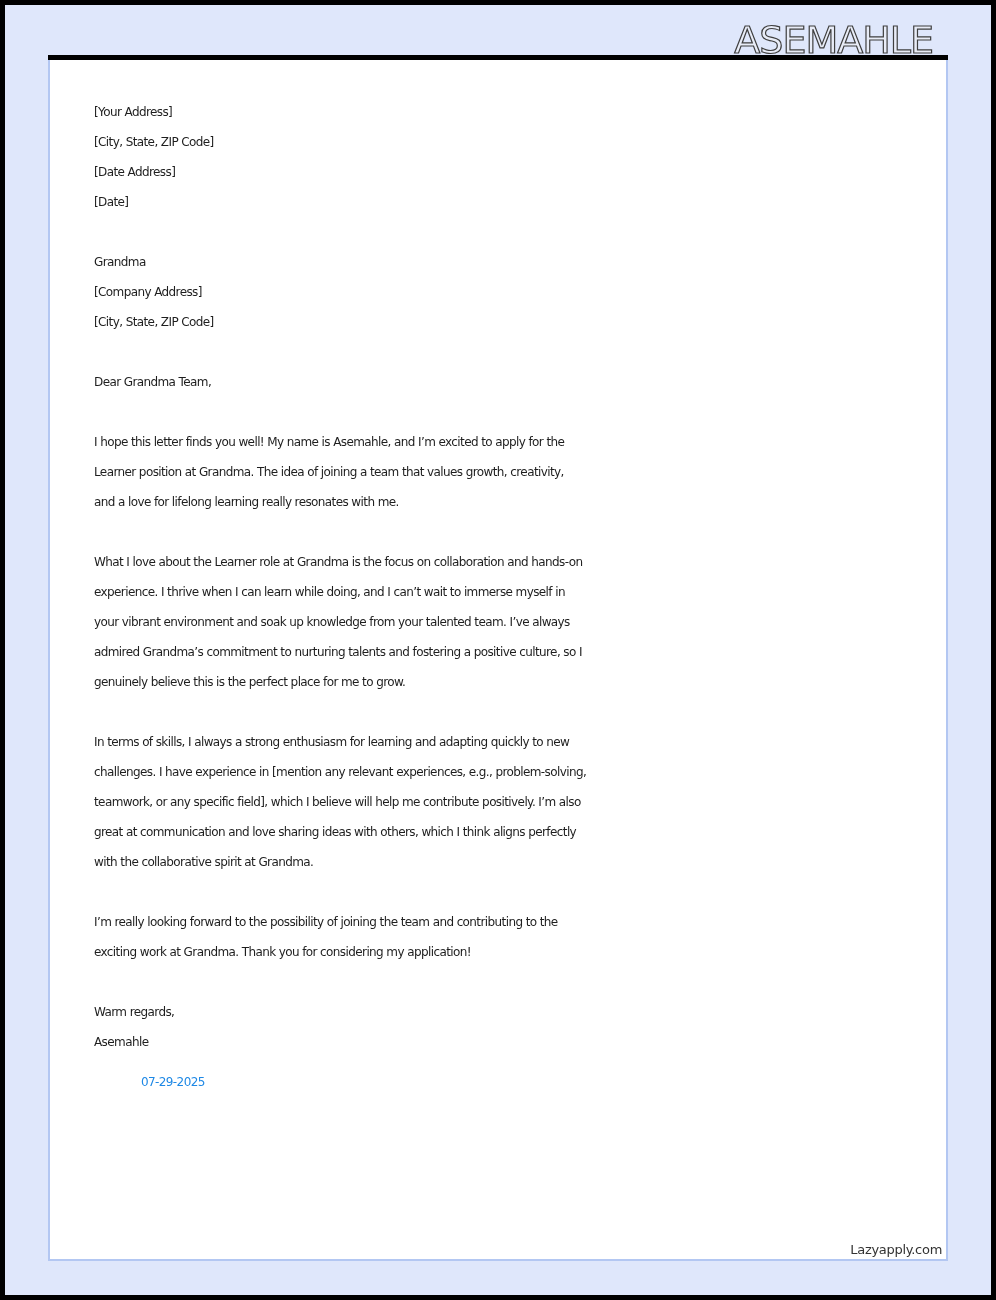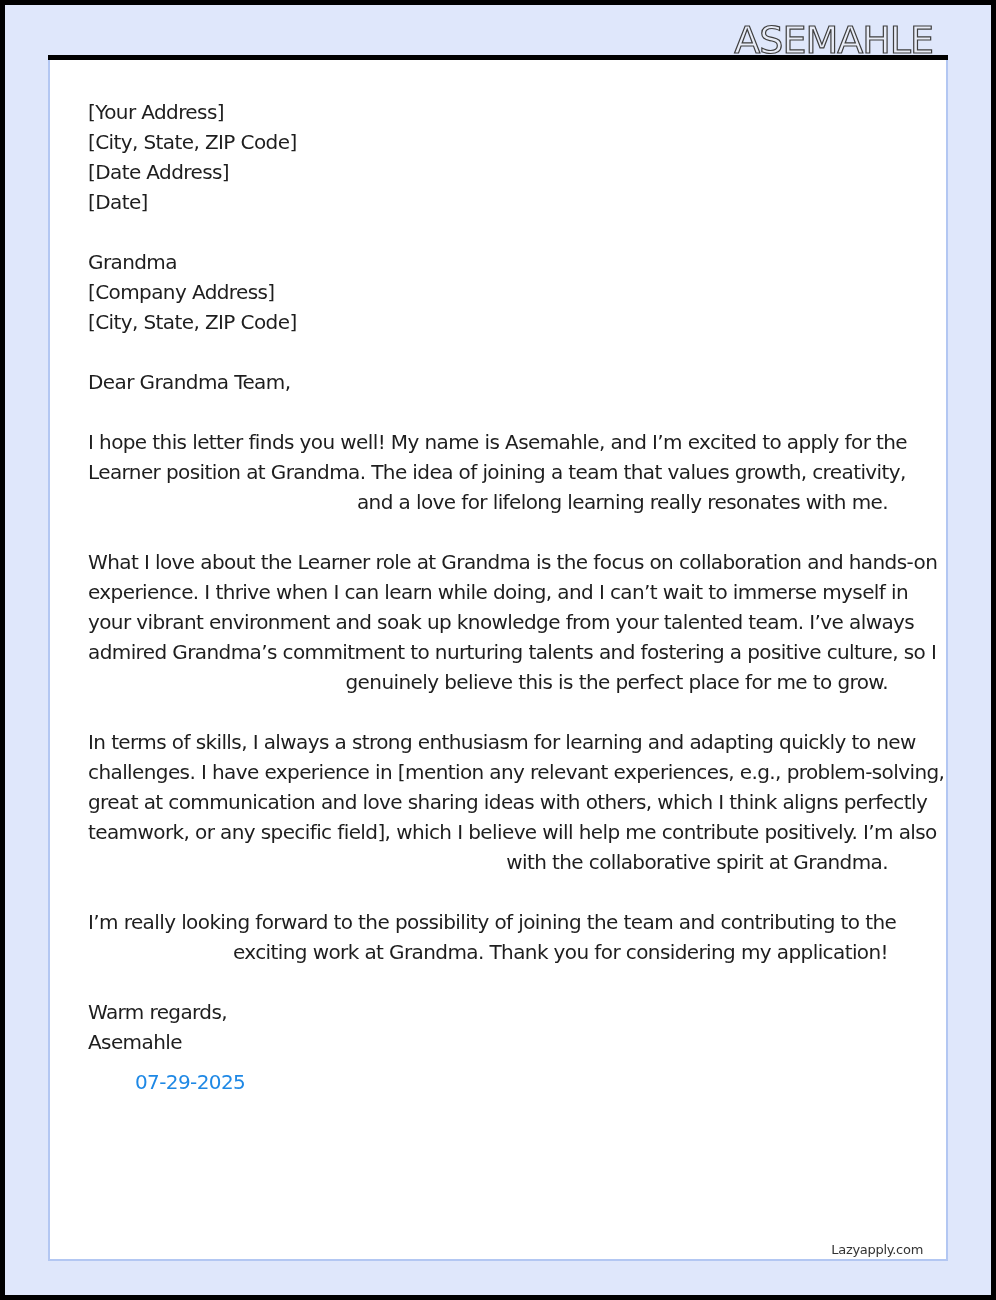--- a/index.html
+++ b/index.html
@@ -38,39 +38,39 @@
       border-bottom: 2px solid #b3c7f2;
     }
     .top-rule {
       position: absolute;
       left: 48px; top: 55px;
       width: 900px; height: 5px;
       background: #000000;
     }
     .content {
       position: absolute;
-      left: 38px; top: 42px;
+      left: 44px; top: 42px;
       width: 800px;
-      font-size: 20px;
+      font-size: 12px;
       line-height: 30px;
       color: #1e1e1e;
       font-family: "DejaVu Sans", sans-serif;
       letter-spacing: -0.6px;
     }
     .line { display: block; white-space: nowrap; }
     .block { margin-bottom: 30px; }
-    .para { margin: 0 0 30px 0; text-align: right; }
+    .para { margin: 0 0 30px 0; }
     .date {
       color: #1e88e5;
       margin-top: -20px;
       margin-left: 47px;
     }
     .footer-brand {
       position: absolute;
-      right: 23px; bottom: 0px;
+      right: 4px; bottom: 0px;
       font-size: 13px;
       line-height: 18px;
       color: #333333;
       font-family: "DejaVu Sans", sans-serif;
       letter-spacing: -0.3px;
     }
   </style>
 </head>
 <body>
 
@@ -107,22 +107,22 @@
       <span class="line">What I love about the Learner role at Grandma is the focus on collaboration and hands-on</span>
       <span class="line">experience. I thrive when I can learn while doing, and I can’t wait to immerse myself in</span>
       <span class="line">your vibrant environment and soak up knowledge from your talented team. I’ve always</span>
       <span class="line">admired Grandma’s commitment to nurturing talents and fostering a positive culture, so I</span>
       <span class="line">genuinely believe this is the perfect place for me to grow.</span>
     </p>
 
     <p class="para">
       <span class="line">In terms of skills, I always a strong enthusiasm for learning and adapting quickly to new</span>
       <span class="line">challenges. I have experience in [mention any relevant experiences, e.g., problem-solving,</span>
+      <span class="line">teamwork, or any specific field], which I believe will help me contribute positively. I’m also</span>
       <span class="line">great at communication and love sharing ideas with others, which I think aligns perfectly</span>
-      <span class="line">teamwork, or any specific field], which I believe will help me contribute positively. I’m also</span>
       <span class="line">with the collaborative spirit at Grandma.</span>
     </p>
 
     <p class="para">
       <span class="line">I’m really looking forward to the possibility of joining the team and contributing to the</span>
       <span class="line">exciting work at Grandma. Thank you for considering my application!</span>
     </p>
 
     <div class="block">
       <span class="line">Warm regards,</span>

